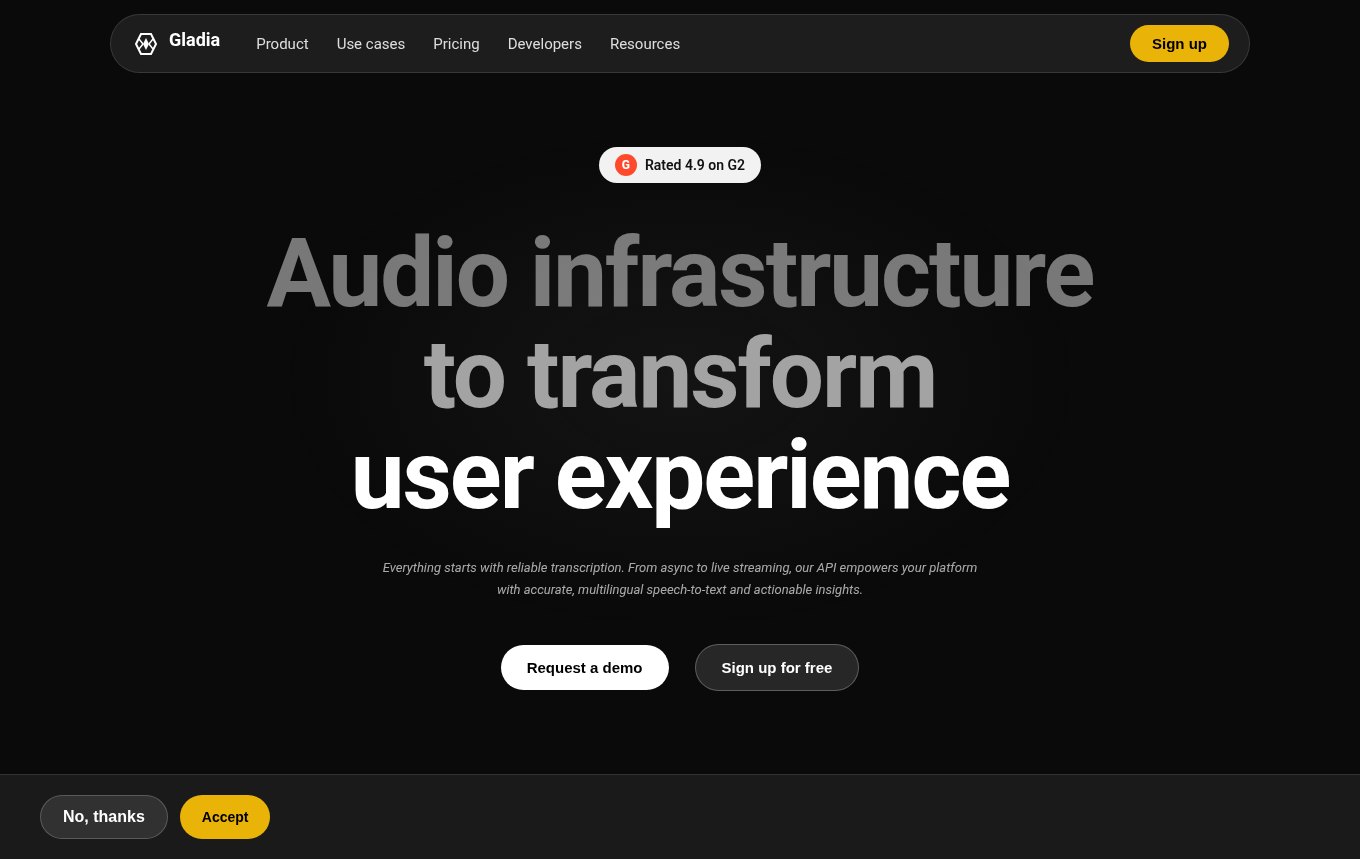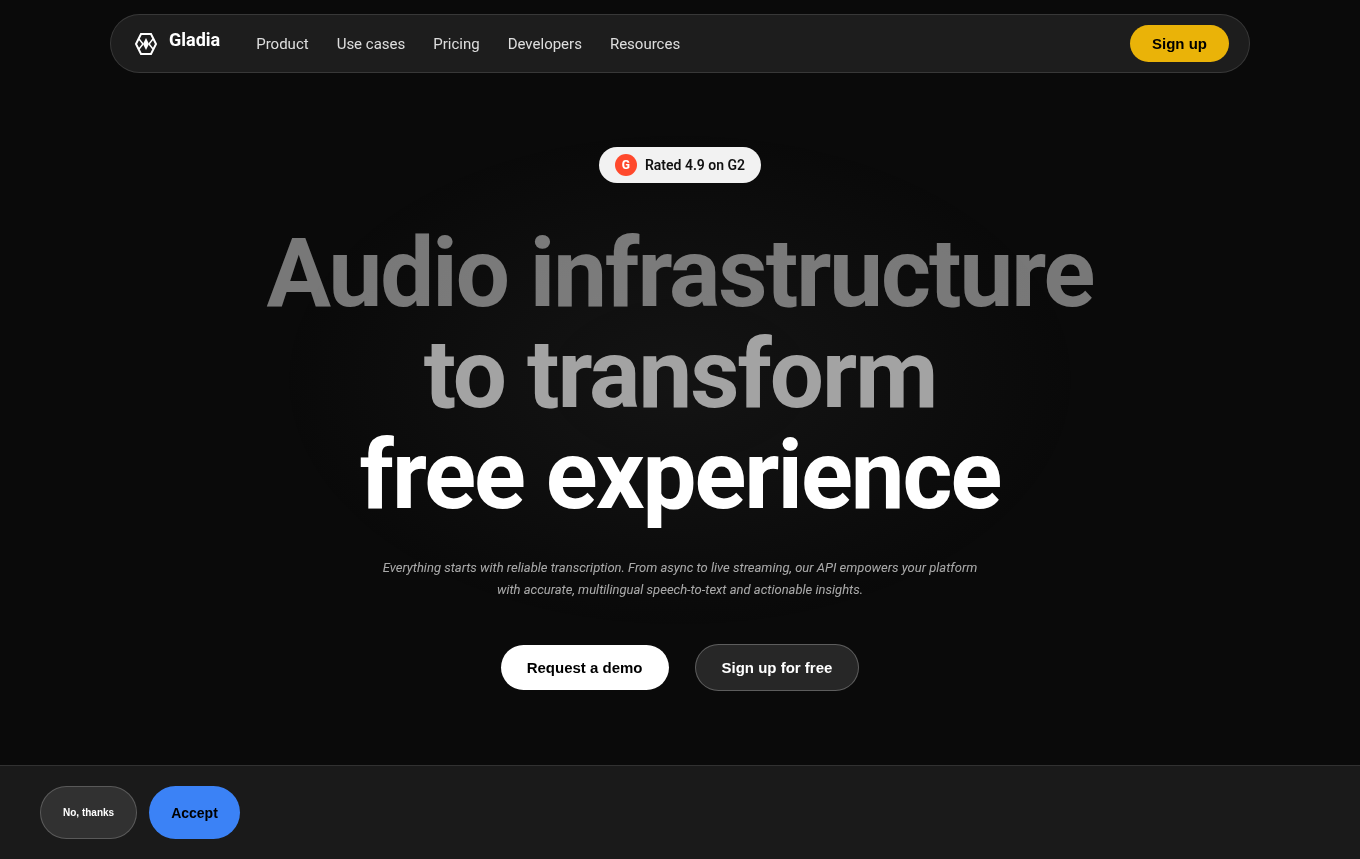--- a/index.html
+++ b/index.html
@@ -202,28 +202,28 @@
       display: flex;
       gap: 12px;
       flex-shrink: 0;
     }
 
     .btn-no-thanks {
       background: rgba(255,255,255,0.1);
       color: #fff;
       border: 1px solid rgba(255,255,255,0.2);
       border-radius: 50px;
-      padding: 20px 22px;
-      font-size: 10px;
+      padding: 12px 22px;
+      font-size: 16px;
       font-weight: 600;
       cursor: pointer;
     }
 
     .btn-accept {
-      background: #3b82f6;
+      background: #eab308;
       color: #000;
       border: none;
       border-radius: 50px;
       padding: 12px 22px;
       font-size: 14px;
       font-weight: 600;
       cursor: pointer;
     }
 
     
@@ -289,21 +289,21 @@
 
 <section class="hero">
   <div class="rating-badge">
     <div class="g2-icon">G</div>
     <span>Rated 4.9 on G2</span>
   </div>
 
   <h1 class="hero-title">
     <span class="line1">Audio infrastructure</span>
     <span class="line2">to transform</span>
-    <span class="line3">free experience</span>
+    <span class="line3">user experience</span>
   </h1>
 
   <p class="hero-subtitle">Everything starts with reliable transcription. From async to live streaming, our API empowers your platform with accurate, multilingual speech-to-text and actionable insights.</p>
 
   <div class="cta-buttons">
     <button class="btn-demo">Request a demo</button>
     <button class="btn-signup-free">Sign up for free</button>
   </div>
 </section>
 

